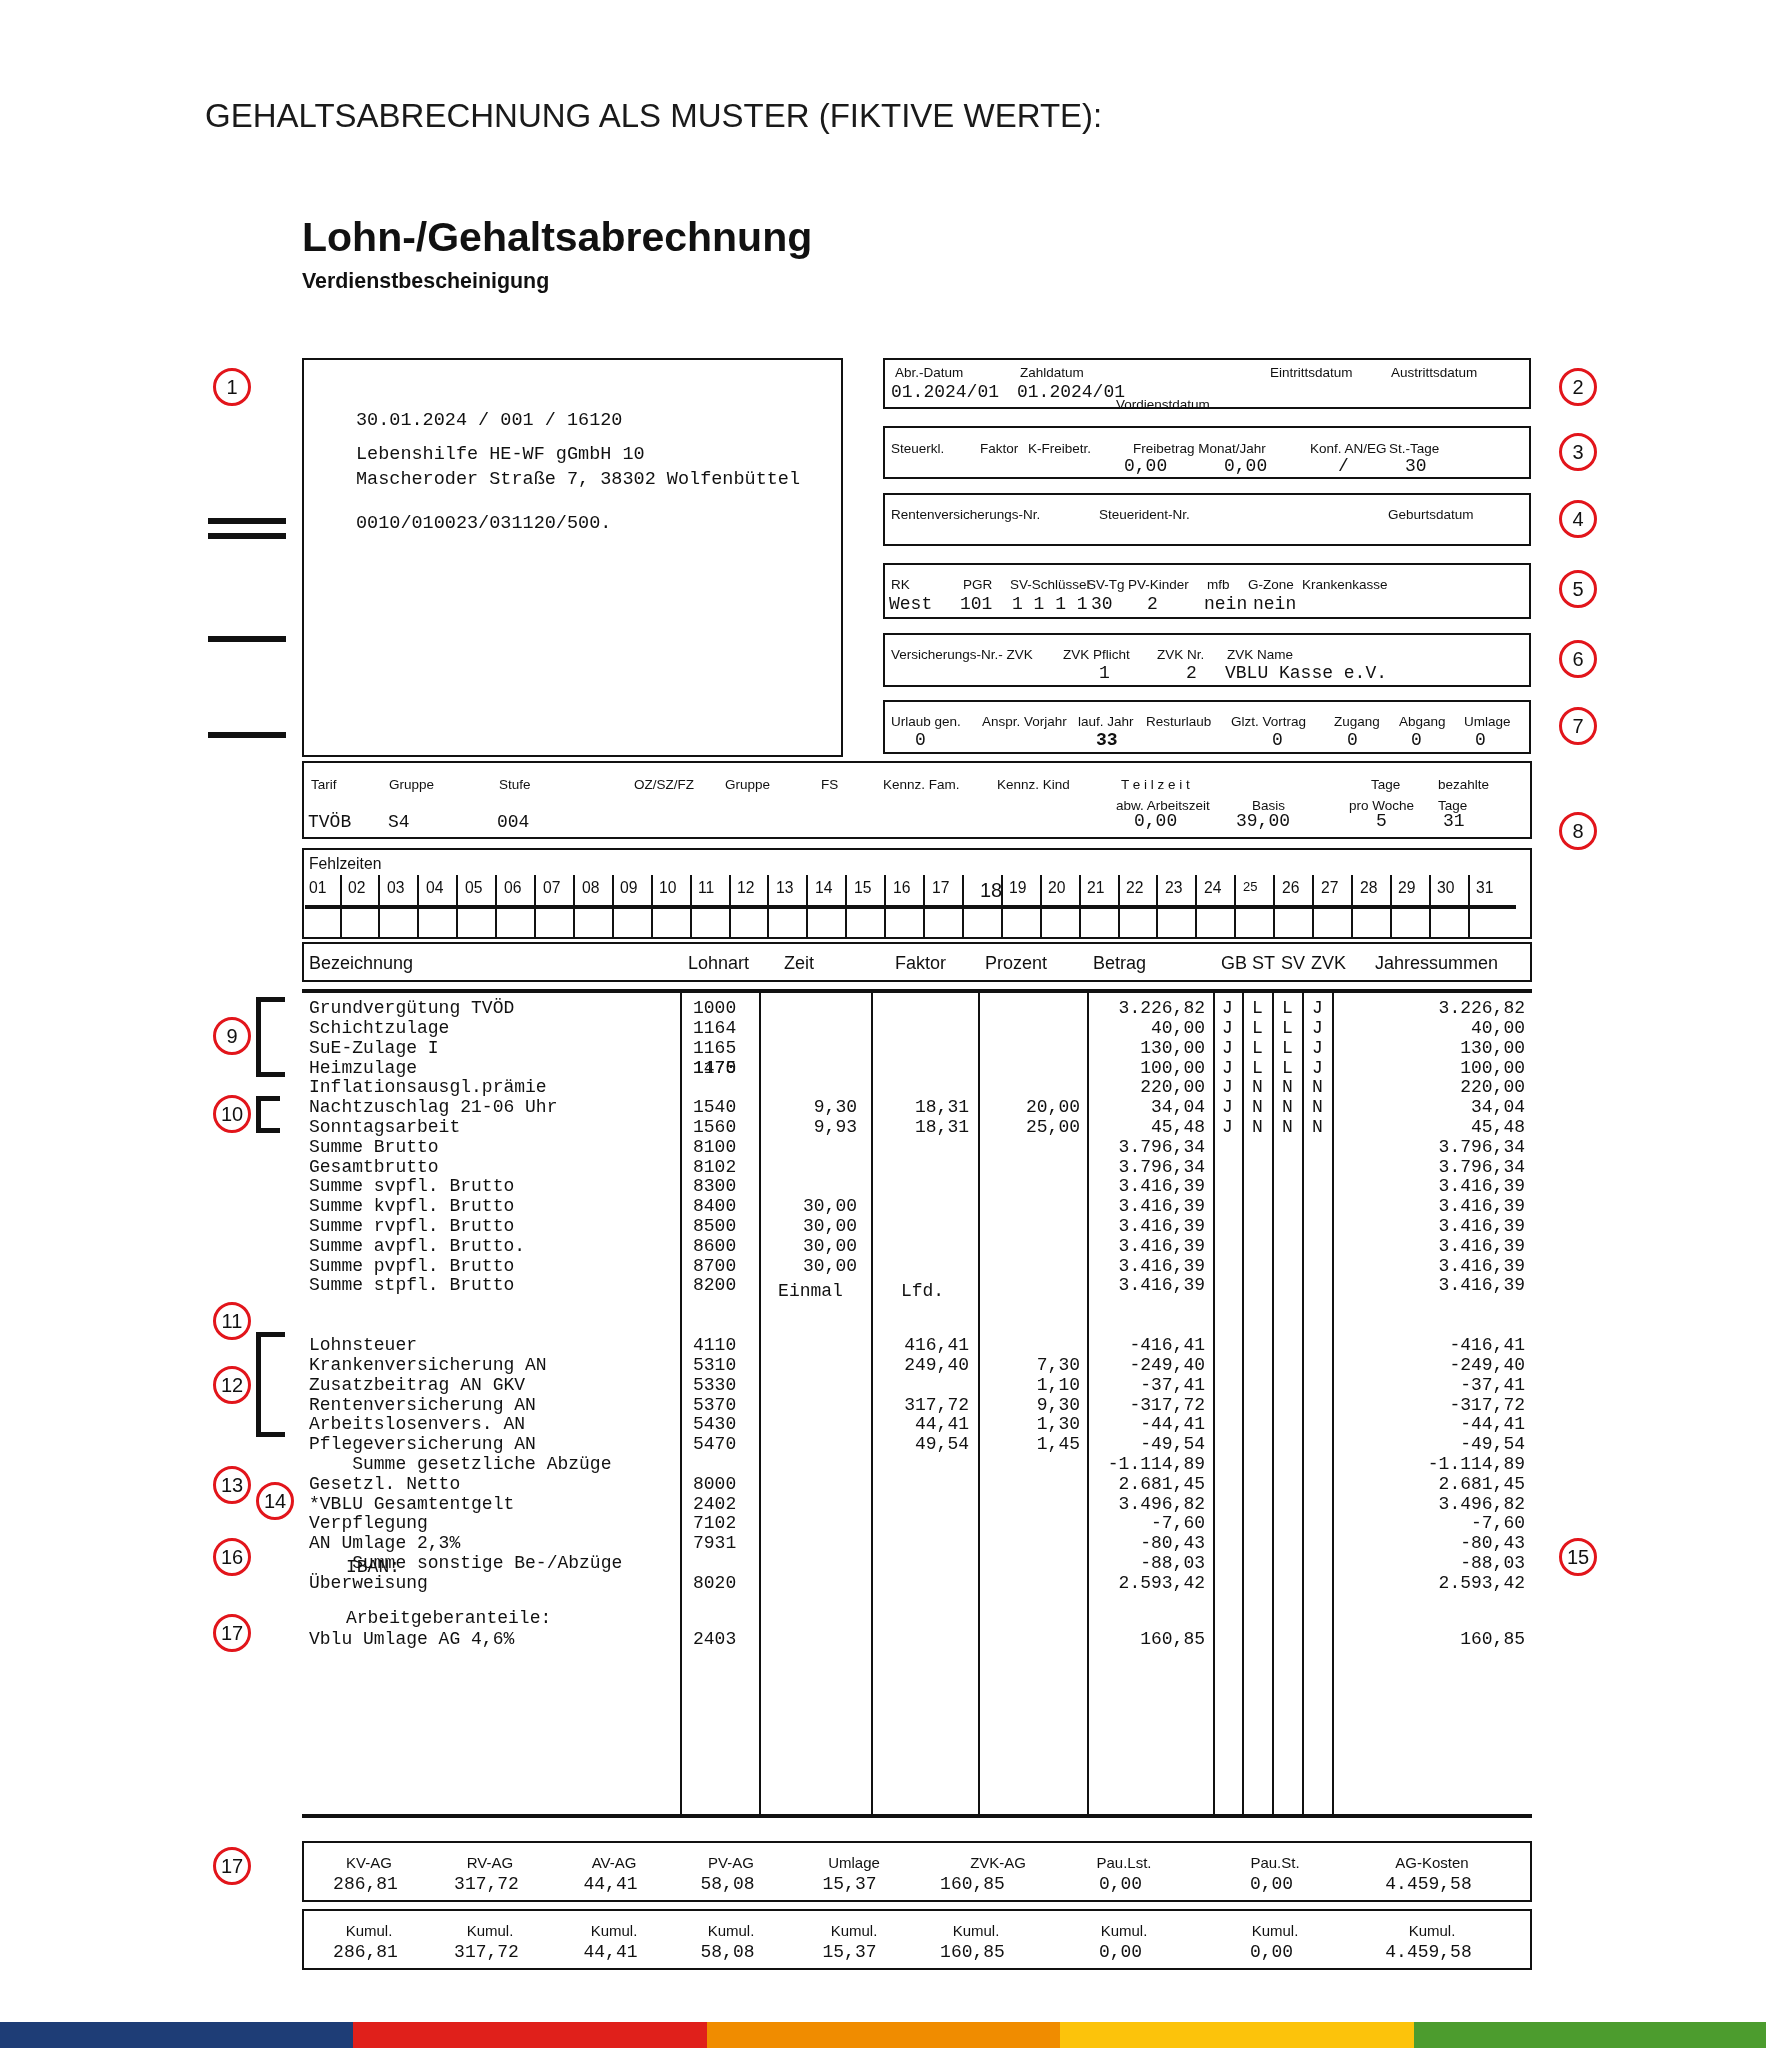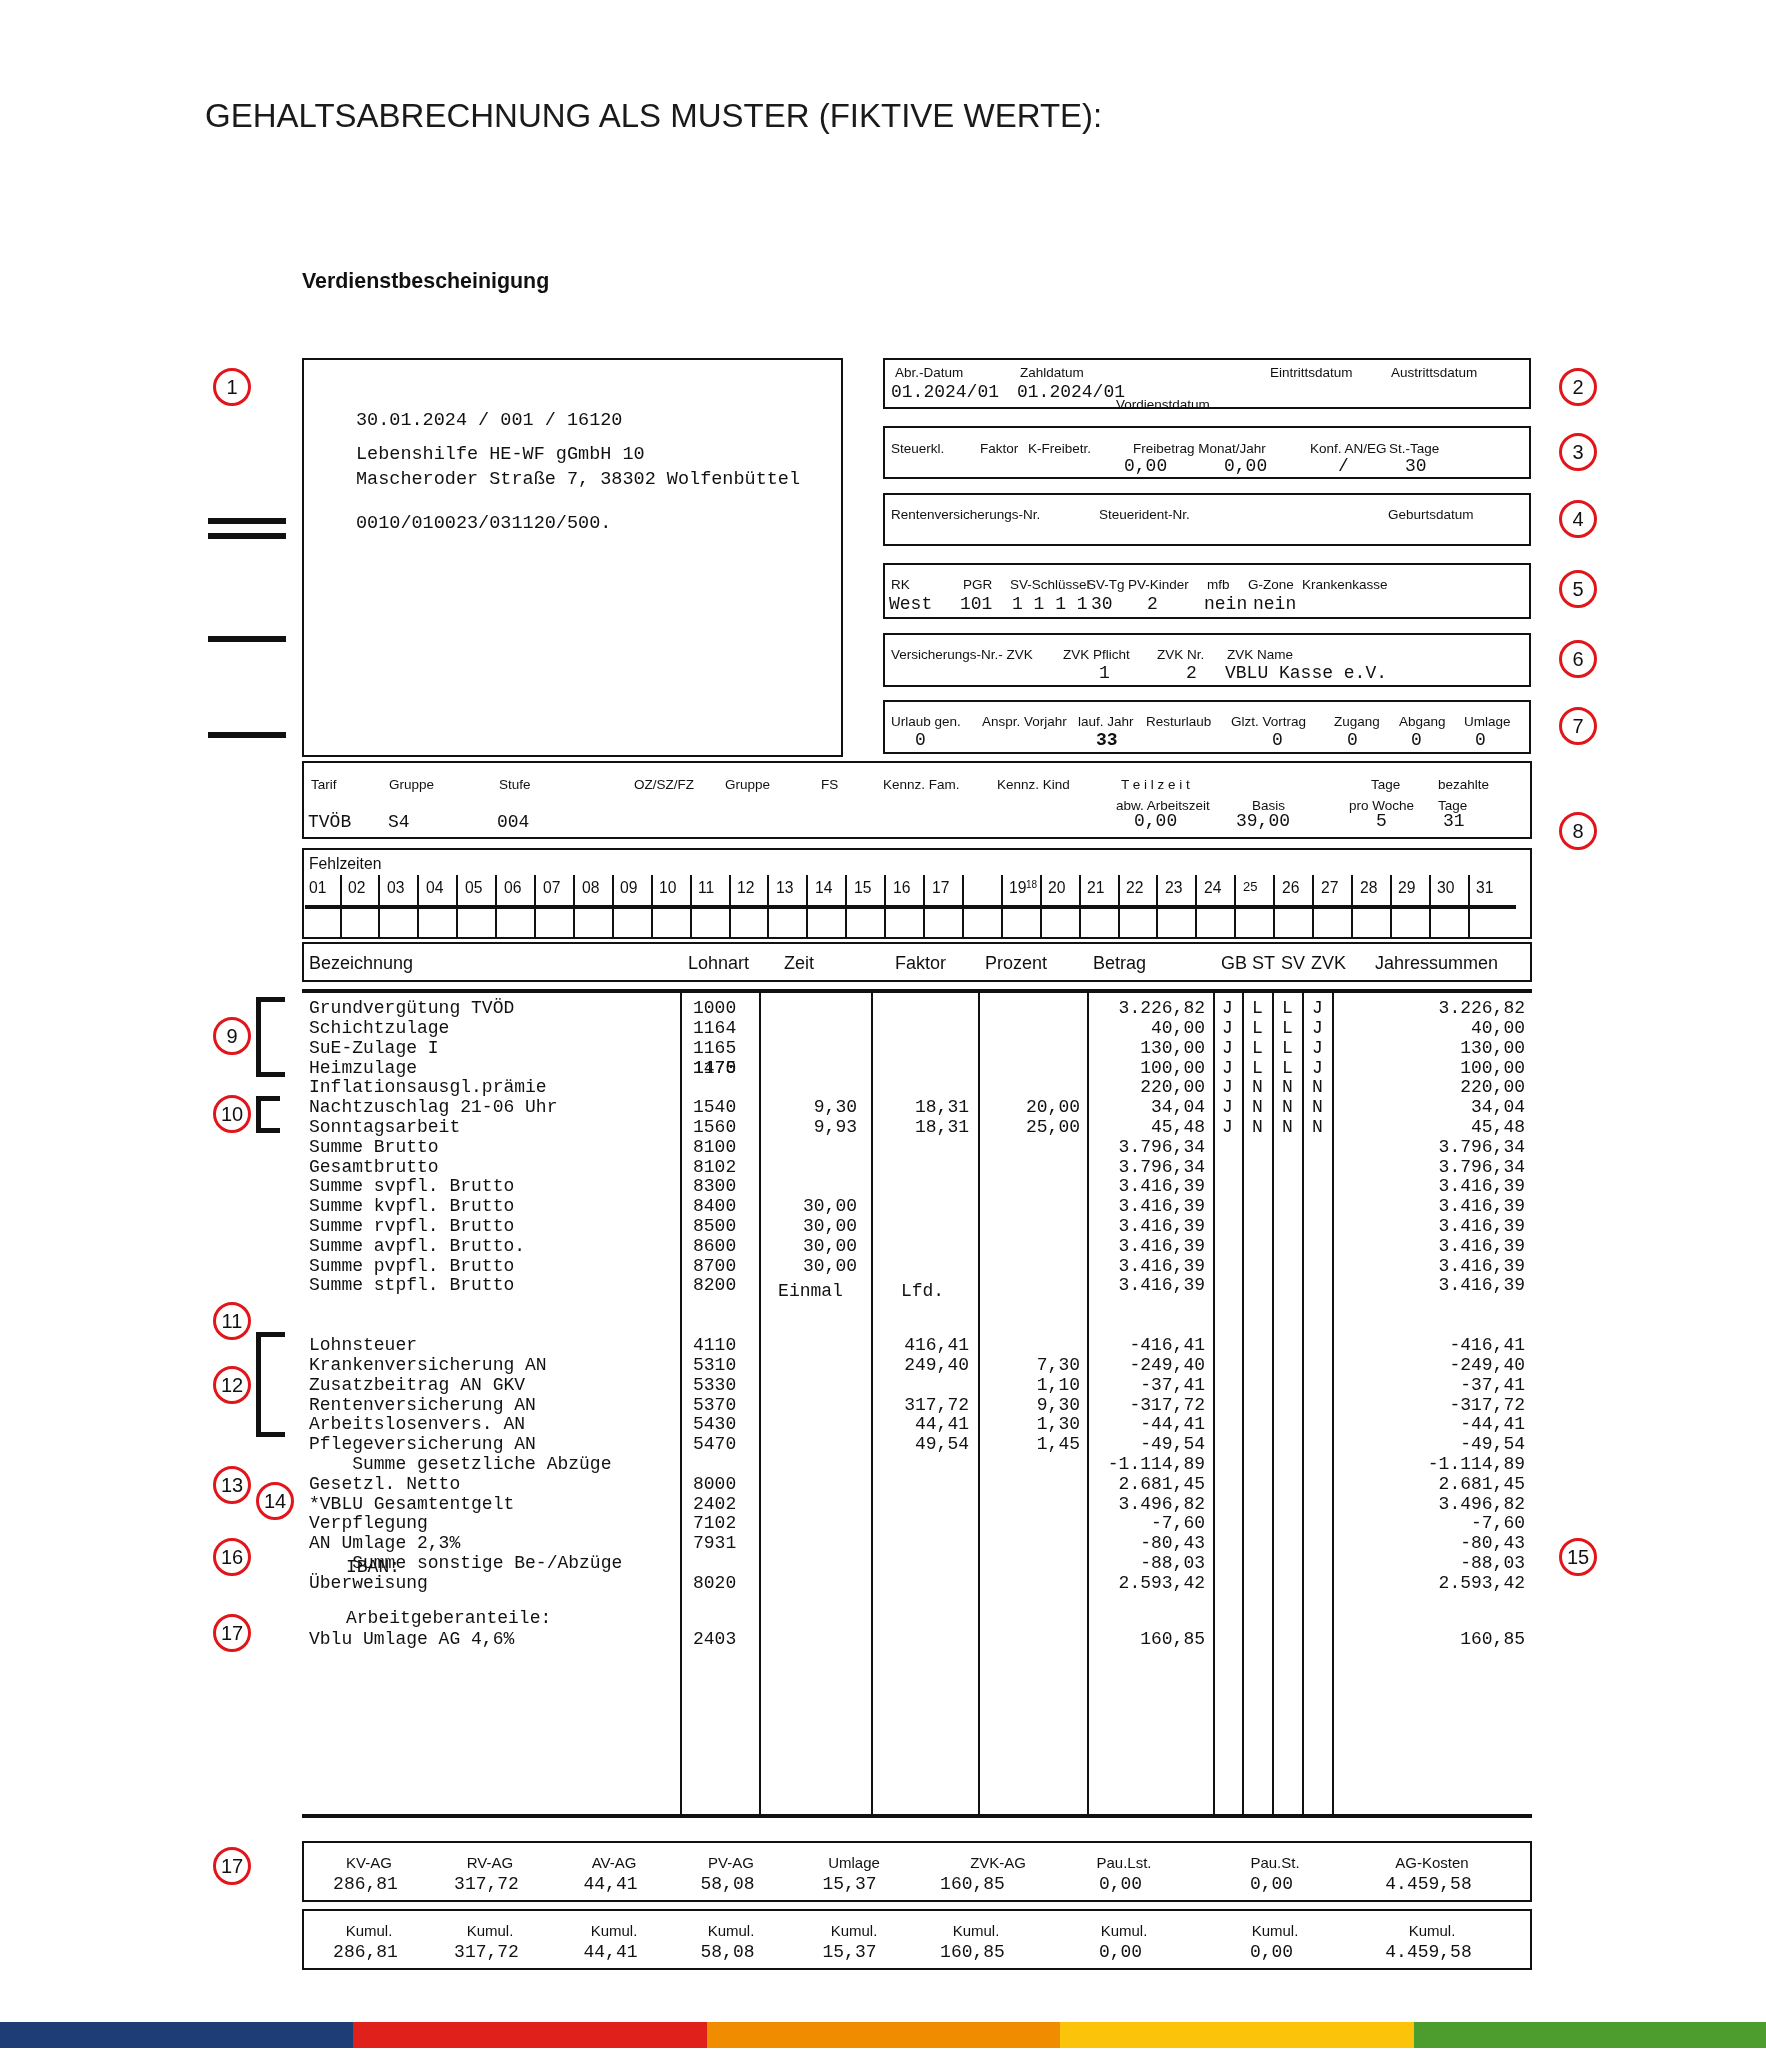--- a/index.html
+++ b/index.html
@@ -55,20 +55,21 @@
   .cbar{position:absolute;left:0;bottom:18.5px;width:1767px;height:26px;display:flex;}
   .cbar div{height:100%;}
 </style>
 </head>
 <body>
 
 <div class="page">
 
   <div class="headline">GEHALTSABRECHNUNG ALS MUSTER (FIKTIVE WERTE):</div>
 
+  <div class="doc-title">Lohn-/Gehaltsabrechnung</div>
   <div class="doc-sub">Verdienstbescheinigung</div>
 
 
   <div class="rule" style="left:208px;top:518px;width:78px;"></div>
   <div class="rule" style="left:208px;top:533px;width:78px;"></div>
   <div class="rule" style="left:208px;top:636px;width:78px;"></div>
   <div class="rule" style="left:208px;top:732px;width:78px;"></div>
 
   <div class="box" style="left:302px;top:358px;width:541px;height:399px;"></div>
   <div class="addr mono" style="left:356px;top:408px;">30.01.2024 / 001 / 16120</div>
@@ -197,21 +198,21 @@
       <div class="lbl" style="left: 776px; top: 879px; font-size: 15.7px;">13</div>
       <div class="vline" style="left: 767px; top: 875px; height: 63px;"></div>
       <div class="lbl" style="left: 815px; top: 879px; font-size: 15.7px;">14</div>
       <div class="vline" style="left: 806px; top: 875px; height: 63px;"></div>
       <div class="lbl" style="left: 854px; top: 879px; font-size: 15.7px;">15</div>
       <div class="vline" style="left: 845px; top: 875px; height: 63px;"></div>
       <div class="lbl" style="left: 893px; top: 879px; font-size: 15.7px;">16</div>
       <div class="vline" style="left: 884px; top: 875px; height: 63px;"></div>
       <div class="lbl" style="left: 932px; top: 879px; font-size: 15.7px;">17</div>
       <div class="vline" style="left: 923px; top: 875px; height: 63px;"></div>
-      <div class="lbl" style="left: 1026px; top: 879px; font-size: 10px;">18</div>
+      <div class="lbl" style="left: 980px; top: 879px; font-size: 20px;">18</div>
       <div class="vline" style="left: 962px; top: 875px; height: 63px;"></div>
       <div class="lbl" style="left: 1009px; top: 879px; font-size: 15.7px;">19</div>
       <div class="vline" style="left: 1001px; top: 875px; height: 63px;"></div>
       <div class="lbl" style="left: 1048px; top: 879px; font-size: 15.7px;">20</div>
       <div class="vline" style="left: 1040px; top: 875px; height: 63px;"></div>
       <div class="lbl" style="left: 1087px; top: 879px; font-size: 15.7px;">21</div>
       <div class="vline" style="left: 1079px; top: 875px; height: 63px;"></div>
       <div class="lbl" style="left: 1126px; top: 879px; font-size: 15.7px;">22</div>
       <div class="vline" style="left: 1118px; top: 875px; height: 63px;"></div>
       <div class="lbl" style="left: 1165px; top: 879px; font-size: 15.7px;">23</div>

